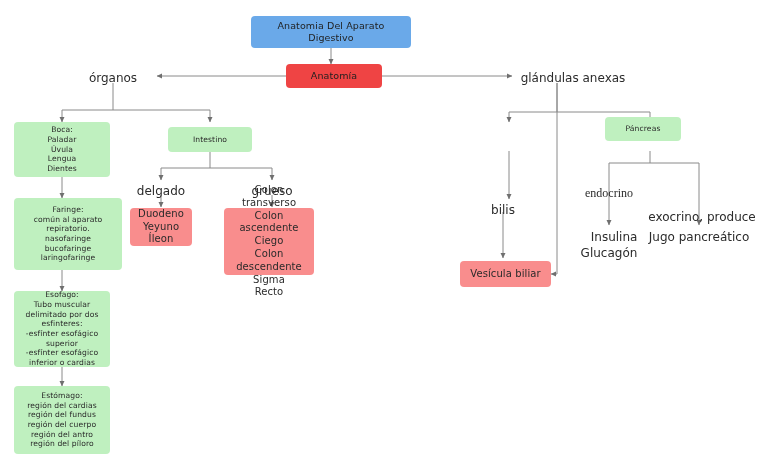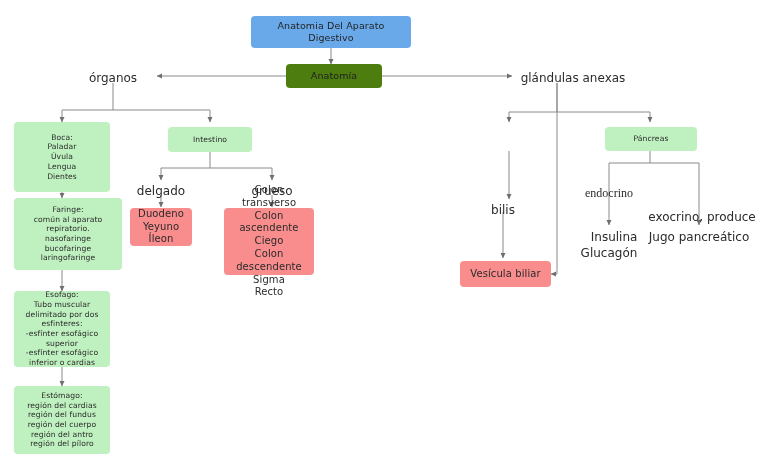--- a/index.html
+++ b/index.html
@@ -12,21 +12,21 @@
   svg.links{position:absolute;left:0;top:0;width:768px;height:468px;pointer-events:none;}
   .node{
     position:absolute;box-sizing:border-box;
     display:flex;align-items:center;justify-content:center;
     text-align:center;border-radius:4px;
     line-height:1.28;letter-spacing:.1px;
     padding:3px 4px;
   }
   .node span{display:block;width:100%;}
   .n-title{background:#6aa9e9;color:#1f1f1f;font-size:9.5px;}
-  .n-root{background:#4d7c0f;color:#1f1f1f;font-size:9.5px;}
+  .n-root{background:#ef4444;color:#1f1f1f;font-size:9.5px;}
   .n-green{background:#bff0bf;color:#2a2a2a;font-size:7.6px;}
   .n-red{background:#f98d8d;color:#2a2a2a;font-size:10px;}
   .label{
     position:absolute;font-size:12px;color:#2b2b2b;
     text-align:right;white-space:pre;line-height:1.3;
   }
   .label.ctr{transform:translateX(-50%);}
 </style>
 </head>
 <body>
@@ -88,21 +88,21 @@
   </div>
 
   <div class="node n-root" style="left:286px;top:64px;width:96px;height:24px;">
     <span>Anatomía</span>
   </div>
 
   <div class="label ctr" style="left:113px;top:71px;"><span>órganos</span></div>
 
   <div class="label ctr" style="left:573px;top:71px;"><span>glándulas anexas</span></div>
 
-  <div class="node n-green" style="left:14px;top:122px;width:96px;height:70px;">
+  <div class="node n-green" style="left:14px;top:122px;width:96px;height:55px;">
     <span style="white-space:pre-line;">Boca:
 Paladar
 Úvula
 Lengua
 Dientes</span>
   </div>
 
   <div class="node n-green" style="left:14px;top:198px;width:108px;height:72px;">
     <span style="white-space:pre-line;">Faringe:
 común al aparato
@@ -155,21 +155,21 @@
 Recto</span>
   </div>
 
 
   <div class="label ctr" style="left:503px;top:203px;"><span>bilis</span></div>
 
   <div class="node n-red" style="left:460px;top:261px;width:91px;height:26px;">
     <span>Vesícula biliar</span>
   </div>
 
-  <div class="node n-green" style="left:605px;top:127px;width:92px;height:24px;">
+  <div class="node n-green" style="left:605px;top:117px;width:76px;height:24px;">
     <span>Páncreas</span>
   </div>
 
   <div class="label ctr" style="left:609px;top:186px;font-family:Liberation Serif, serif;"><span>endocrino</span></div>
 
   <div class="label ctr" style="left:702px;top:170px;margin-top:40px;"><span>exocrino, produce</span></div>
 
   <div class="label ctr" style="left:609px;top:230px;"><span style="white-space:pre-line;display:block;">Insulina
 Glucagón</span></div>
 

